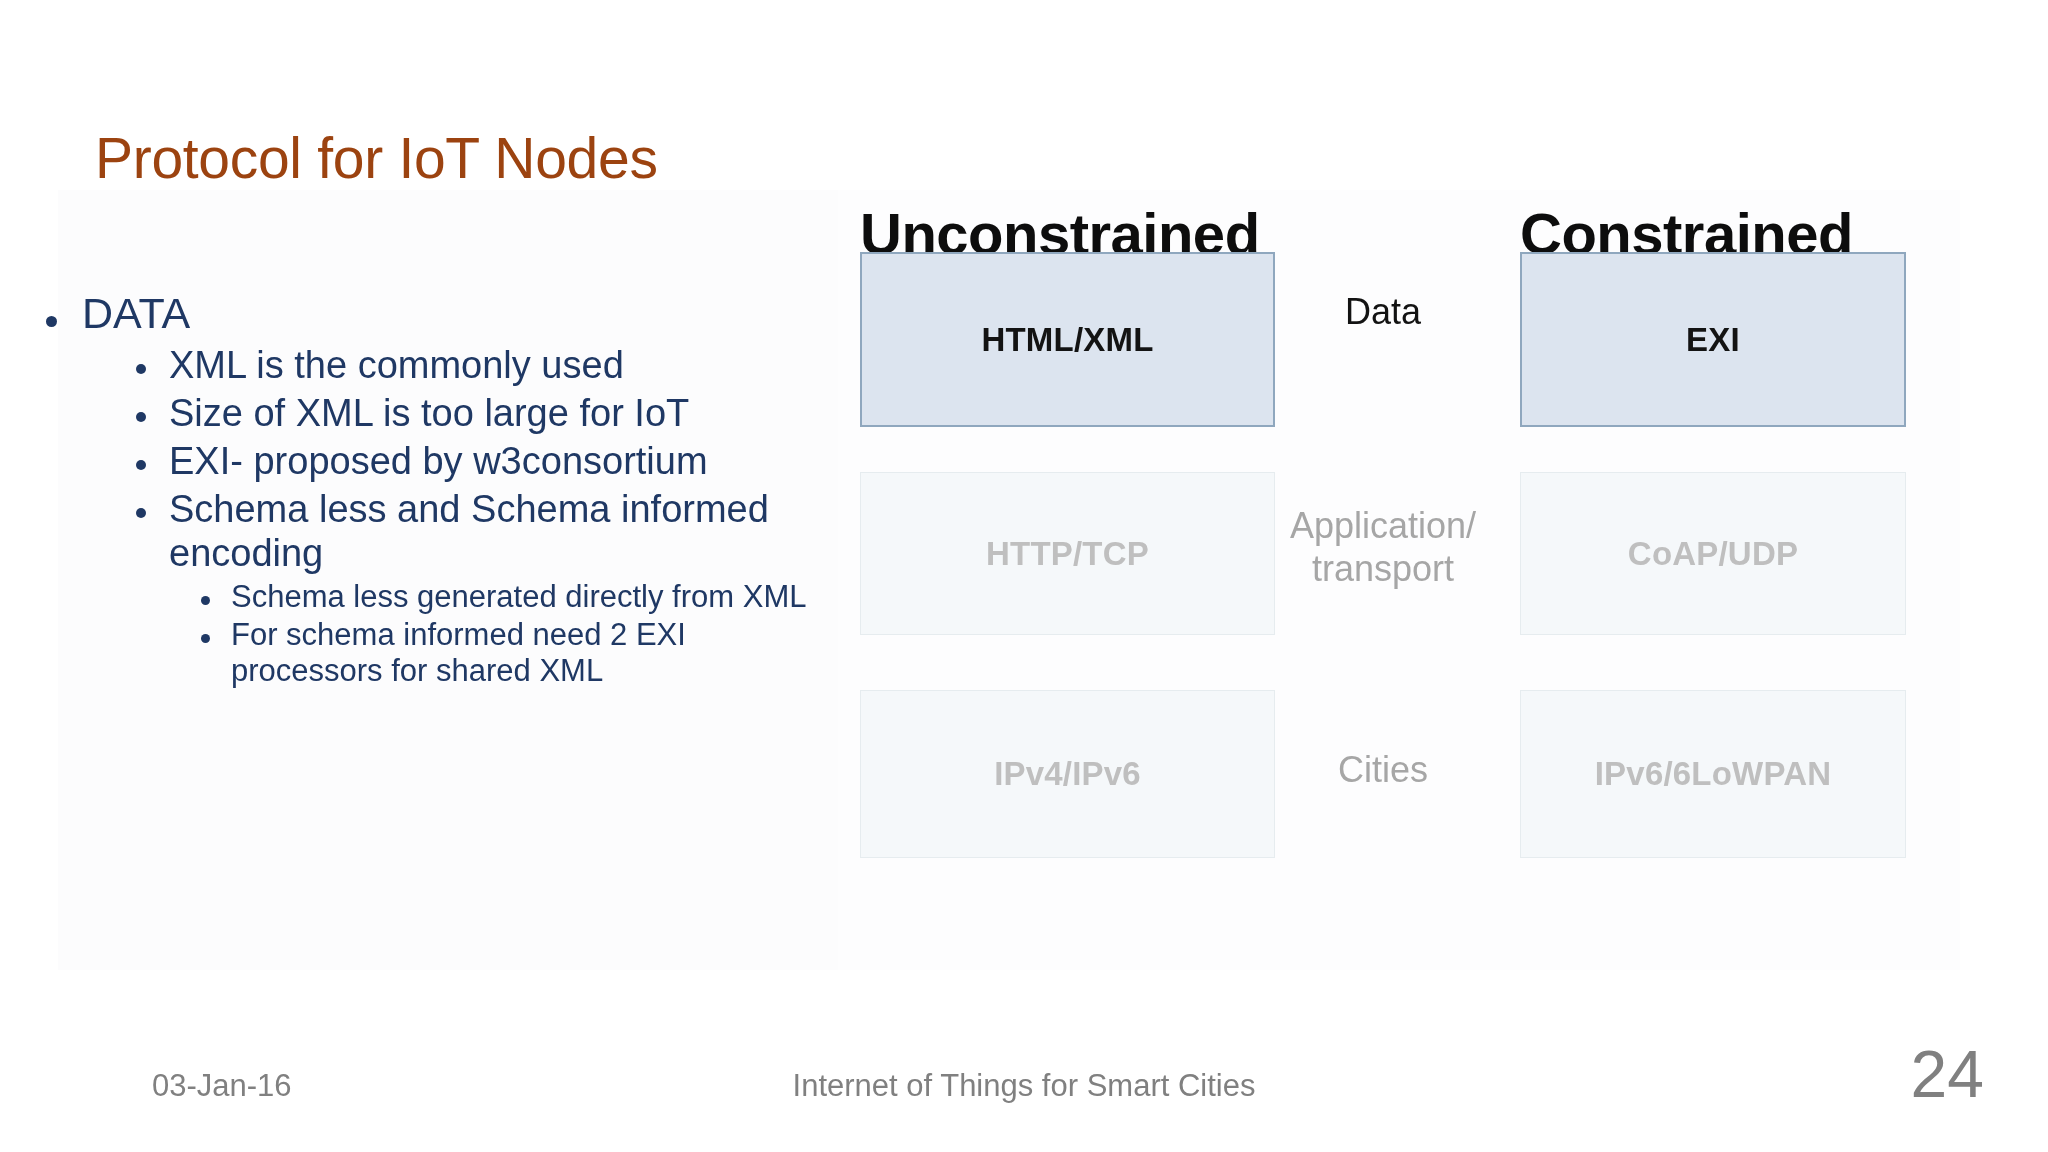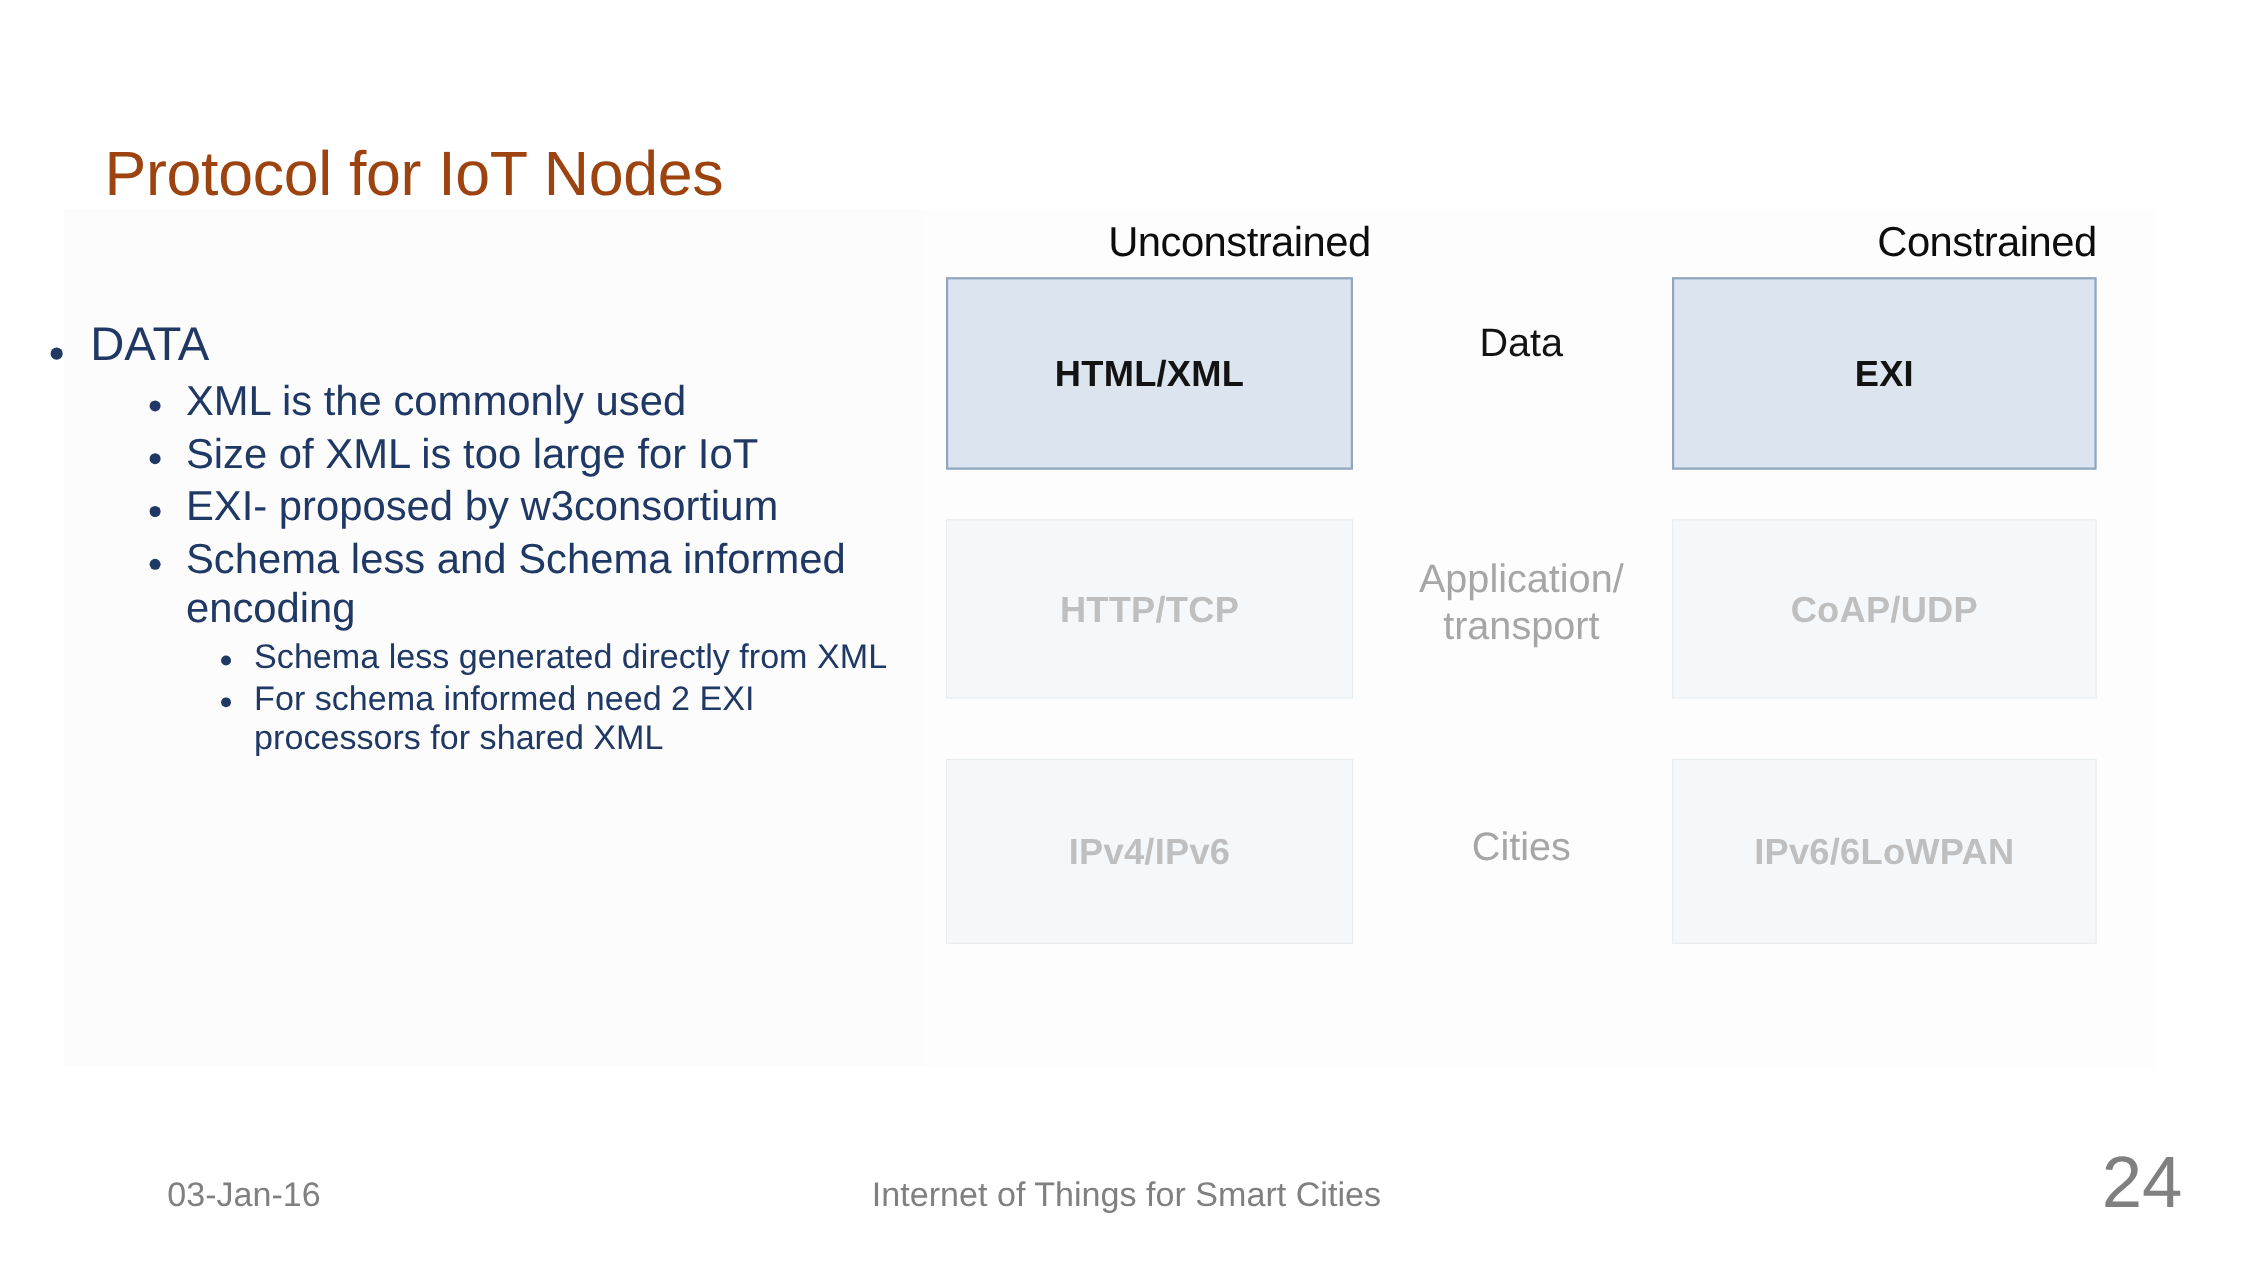--- a/index.html
+++ b/index.html
@@ -108,26 +108,26 @@
     position: absolute;
     left: 860px;
     top: 200px;
     width: 1120px;
     height: 740px;
   }
 
   .col-head {
     position: absolute;
     top: 0px;
-    font-size: 38px;
-    font-weight: 400;
+    font-size: 58px;
+    font-weight: 700;
     color: #0d0d0d;
     letter-spacing: -0.5px;
     white-space: nowrap;
-    text-align: right;
+    text-align: left;
   }
   .col-head.left  { left: 0px;   width: 386px; }
   .col-head.right { left: 660px; width: 386px; }
 
   .box {
     position: absolute;
     box-sizing: border-box;
     display: flex;
     align-items: center;
     justify-content: center;
@@ -145,21 +145,21 @@
   }
   
   .box.dim {
     background: #f5f8fa;
     border: 1px solid #e6ecef;
     color: #bfbfbf;
     font-size: 33px;
   }
 
   
-  .c-left  { left: 0px;   width: 370px; }
+  .c-left  { left: 0px;   width: 415px; }
   .c-right { left: 660px; width: 386px; }
 
   
   .r-1 { top: 52px;  height: 175px; }
   .r-2 { top: 272px; height: 163px; }
   .r-3 { top: 490px; height: 168px; }
 
   .mid-label {
     position: absolute;
     left: 400px;

